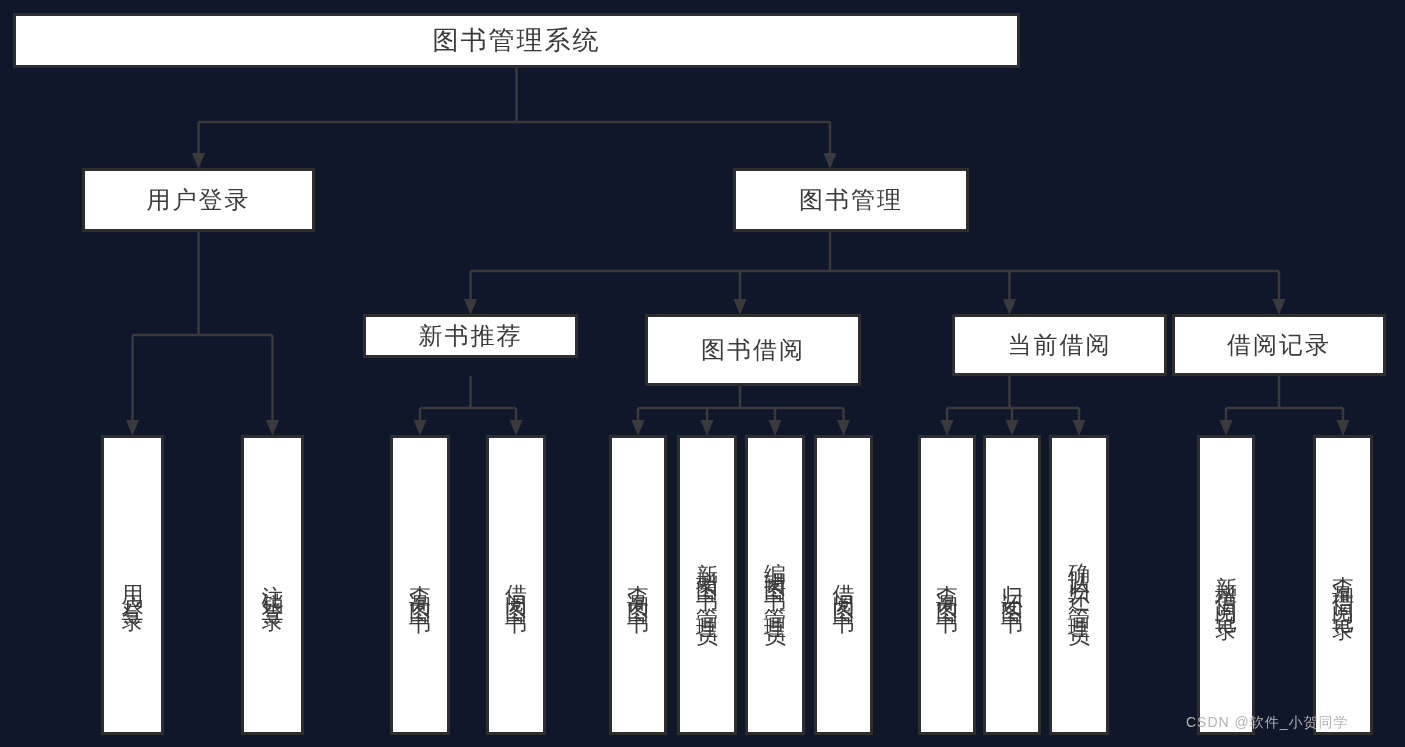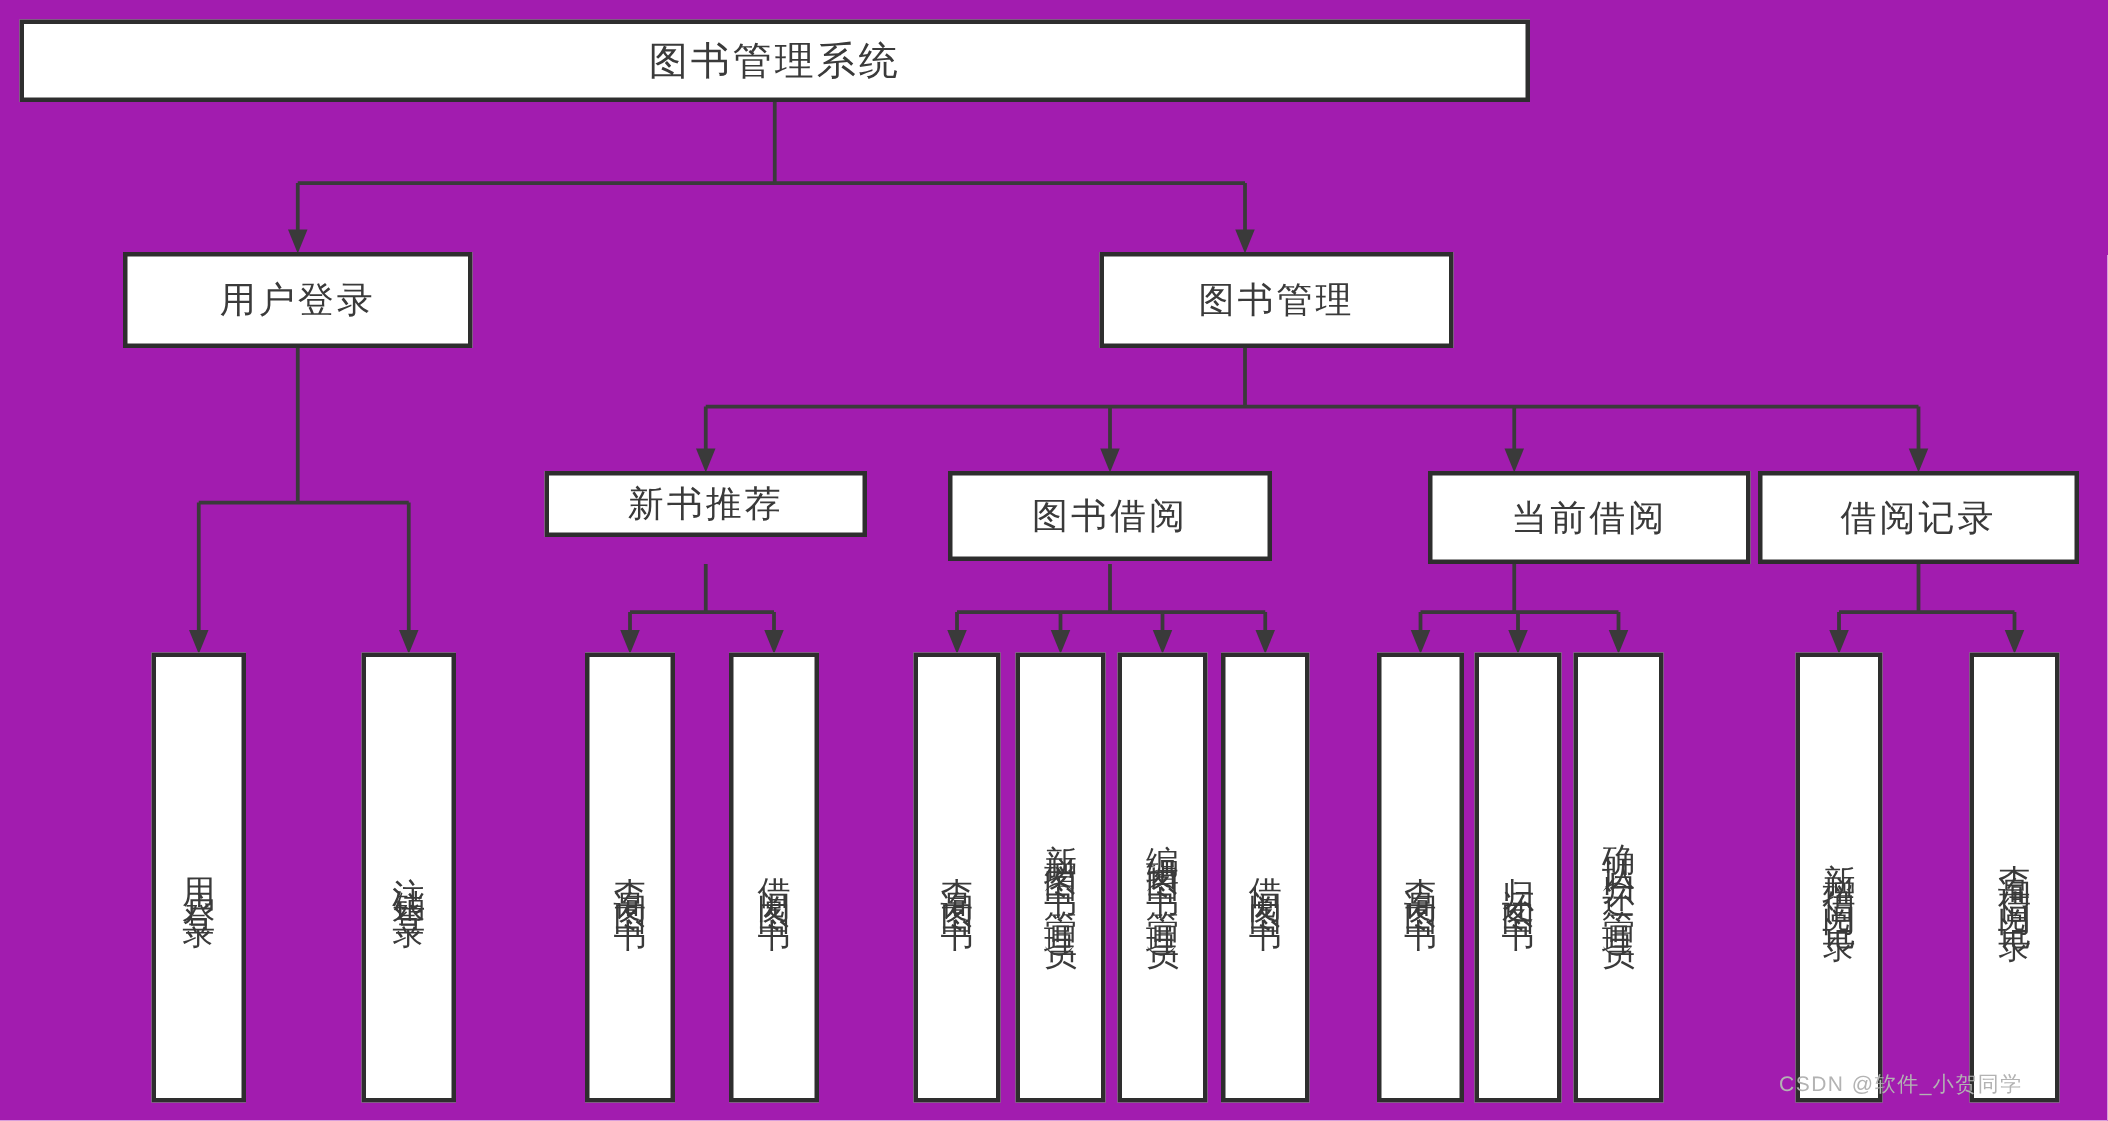--- a/index.html
+++ b/index.html
@@ -1,19 +1,19 @@
 <!DOCTYPE html>
 <html><head>
 <meta charset="utf-8">
 <style>
   html,body{margin:0;padding:0;background:#ffffff;}
   #stage{
     position:relative;
     width:1405px;height:747px;
-    background:#a21caf;
+    background:#0f172a;
     font-family:"Liberation Sans", sans-serif;
     overflow:hidden;
   }
   #connectors{
     position:absolute;left:0;top:0;width:1405px;height:747px;
     z-index:0;
   }
   #connectors path{stroke:#3a3a3a;stroke-width:2.5;fill:none;}
   #connectors polygon{fill:#3a3a3a;stroke:none;}
   .node{
@@ -35,21 +35,21 @@
     text-orientation:mixed;
     font-size:22px;
     letter-spacing:9px;
     line-height:1;
   }
   
   .n-root     {left:13px;  top:13px;  width:1007px; height:55px;}
   .n-userlogin{left:82px;  top:168px; width:233px;  height:64px;}
   .n-bookmgmt {left:712px; top:168px; width:236px;  height:64px;margin-left:21px;}
   .n-l3-0{left:363px;  top:314px; width:215px; height:44px;justify-content:center;}
-  .n-l3-1{left:632px;  top:314px; width:216px; height:60px;}
+  .n-l3-1{left:645px;  top:314px; width:216px; height:72px;}
   .n-l3-2{left:952px;  top:314px; width:215px; height:62px;}
   .n-l3-3{left:1172px; top:314px; width:214px; height:62px;}
   .n-a0{left:101px;  width:63px;}
   .n-a1{left:241px;  width:63px;}
   .n-b0{left:390px;  width:60px;}
   .n-b1{left:486px;  width:60px;}
   .n-c0{left:609px;  width:58px;}
   .n-c1{left:677px;  width:60px;}
   .n-c2{left:745px;  width:60px;}
   .n-c3{left:814px;  width:59px;}

